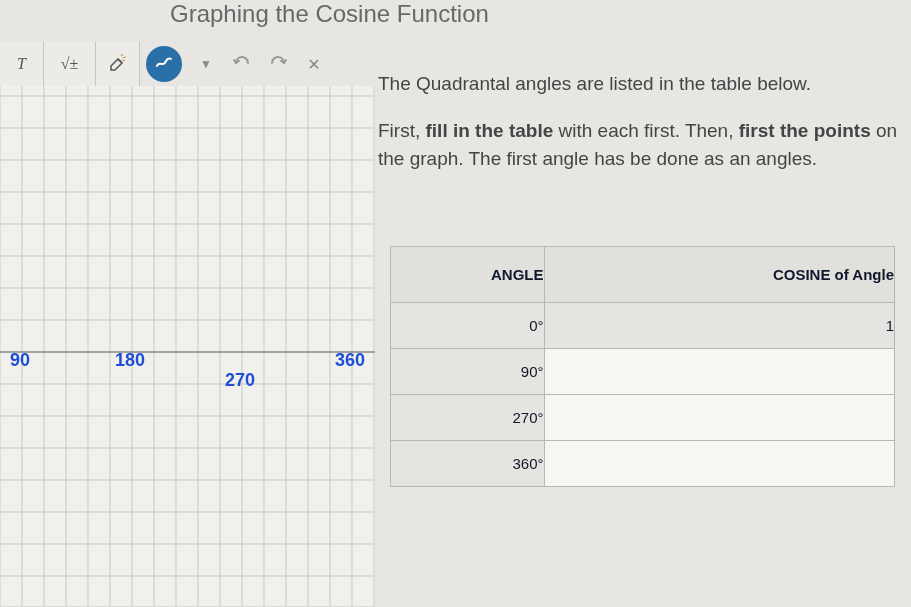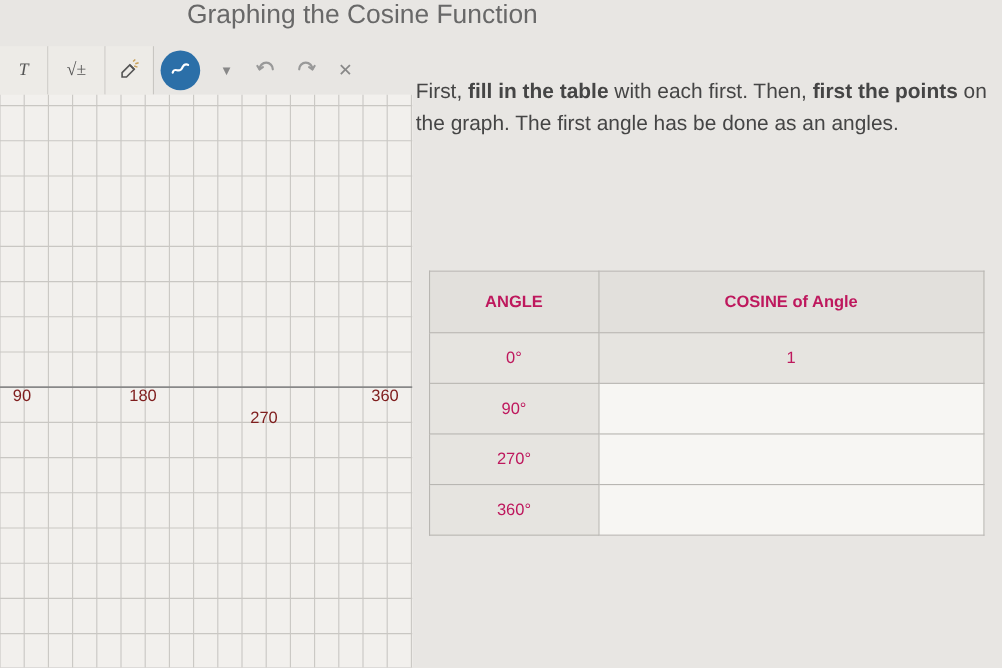--- a/index.html
+++ b/index.html
@@ -60,23 +60,24 @@
     position: absolute;
     top: 86px;
     left: 0;
     width: 375px;
     height: 521px;
     background: #f2f0ed;
   }
   .graph-area svg { width: 100%; height: 100%; }
   .axis-label {
     position: absolute;
-    font-size: 15px;
-    color: #7f1d1d;
+    font-size: 18px;
+    color: #1d4ed8;
     transform: translate(-50%, -50%);
+    font-weight: bold;
   }
   .instructions {
     position: absolute;
     top: 70px;
     left: 378px;
     width: 520px;
     font-size: 19px;
     line-height: 1.5;
     color: #454545;
   }
@@ -87,23 +88,23 @@
     left: 390px;
     width: 505px;
   }
   table {
     border-collapse: collapse;
     width: 100%;
     background: #eceae6;
   }
   th, td {
     border: 1px solid #b8b6b2;
-    text-align: center;
+    text-align: right;
     font-size: 15px;
-    color: #be185d;
+    color: #0f172a;
     height: 46px;
     background: #e6e4e0;
   }
   th {
     font-weight: 600;
     background: #e2e0dc;
     height: 56px;
   }
   td.input-cell {
     background: #f7f6f3;
@@ -202,20 +203,21 @@
     </g>
     <line x1="0" y1="266" x2="375" y2="266" stroke="#888" stroke-width="1.6"></line>
   </svg>
   <span class="axis-label" style="top:274px;left:20px;">90</span>
   <span class="axis-label" style="top:274px;left:130px;">180</span>
   <span class="axis-label" style="top:274px;left:240px;margin-top:20px;">270</span>
   <span class="axis-label" style="top:274px;left:350px;">360</span>
 </div>
 
 <div class="instructions">
+  <p>The Quadrantal angles are listed in the table below.</p>
   <p>
     <span>First, </span><b>fill in the table</b><span> with each first. Then, </span><b>first the points</b><span> on the graph. The first angle has be done as an angles.</span>
   </p>
 </div>
 
 <div class="table-wrap">
   <table>
     <thead>
       <tr>
         <th>ANGLE</th>

